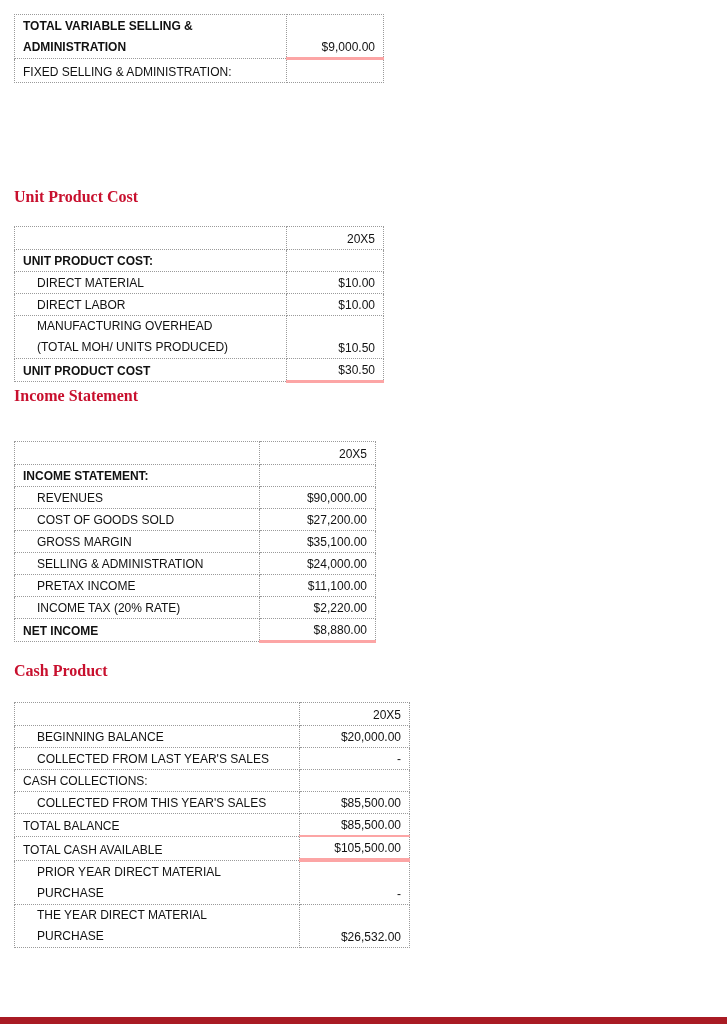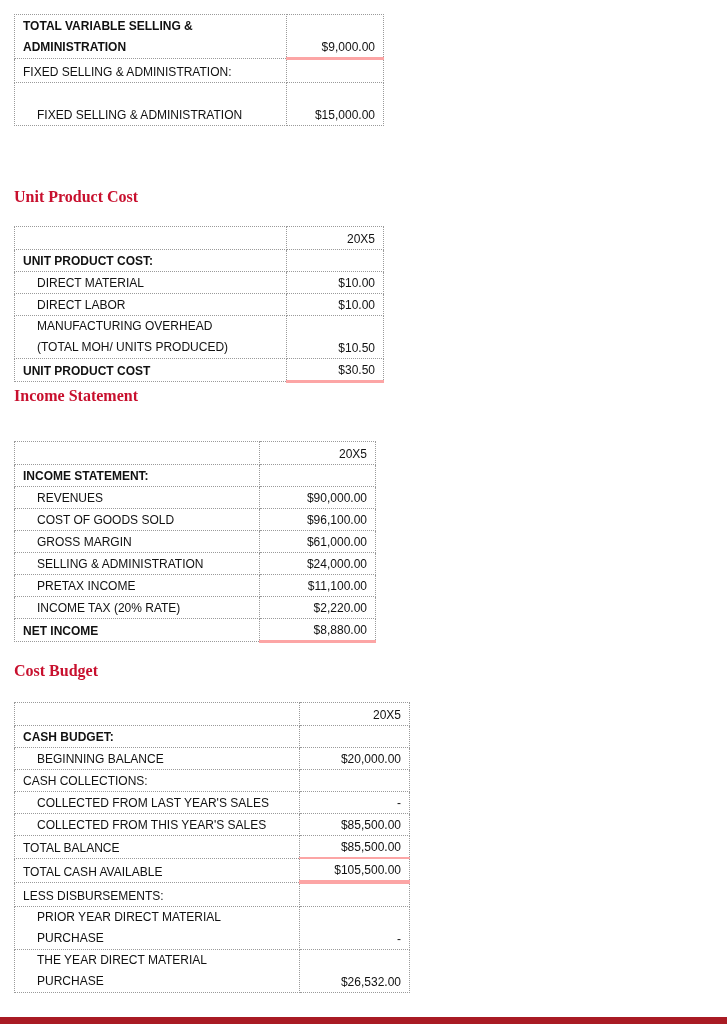--- a/index.html
+++ b/index.html
@@ -26,24 +26,20 @@
       <col style="width:97px">
     </colgroup>
   <tbody>
       <tr class="tall">
     <td class="lbl bold" style="line-height:21px;">TOTAL VARIABLE SELLING &amp; ADMINISTRATION</td>
     <td class="val uline">$9,000.00</td>
   </tr>
   <tr>
     <td class="lbl" style="height:23px;margin-top:37px;">FIXED SELLING &amp; ADMINISTRATION:</td>
     <td class="val"></td>
-  </tr>
-  <tr class="tall">
-    <td class="ind">FIXED SELLING &amp; ADMINISTRATION</td>
-    <td class="val">$15,000.00</td>
   </tr>
 </tbody>
   </table>
 
 <div class="heading" style="top:188px;">Unit Product Cost</div>
 <table class="tbl" style="top:226px; width:370px;">
   <colgroup>
       <col style="width:273px">
       <col style="width:97px">
     </colgroup>
@@ -92,87 +88,79 @@
   <tr>
     <td class="lbl bold">INCOME STATEMENT:</td>
     <td class="val"></td>
   </tr>
   <tr>
     <td class="ind">REVENUES</td>
     <td class="val">$90,000.00</td>
   </tr>
   <tr>
     <td class="ind">COST OF GOODS SOLD</td>
-    <td class="val">$96,100.00</td>
+    <td class="val">$27,200.00</td>
   </tr>
   <tr>
     <td class="ind">GROSS MARGIN</td>
-    <td class="val">$61,000.00</td>
+    <td class="val">$35,100.00</td>
   </tr>
   <tr>
     <td class="ind">SELLING &amp; ADMINISTRATION</td>
     <td class="val">$24,000.00</td>
   </tr>
   <tr>
     <td class="ind">PRETAX INCOME</td>
     <td class="val">$11,100.00</td>
   </tr>
   <tr>
     <td class="ind">INCOME TAX (20% RATE)</td>
     <td class="val">$2,220.00</td>
   </tr>
   <tr>
     <td class="lbl bold">NET INCOME</td>
     <td class="val uline">$8,880.00</td>
   </tr>
 </tbody>
   </table>
 
-<div class="heading" style="top:662px;">Cost Budget</div>
+<div class="heading" style="top:662px;">Cash Product</div>
 <table class="tbl" style="top:702px; width:396px;">
   <colgroup>
       <col style="width:286px">
       <col style="width:110px">
     </colgroup>
   <tbody>
       <tr>
     <td style="height:22px;"></td>
     <td class="val">20X5</td>
   </tr>
   <tr>
-    <td class="lbl bold">CASH BUDGET:</td>
-    <td class="val"></td>
-  </tr>
-  <tr>
     <td class="ind">BEGINNING BALANCE</td>
     <td class="val">$20,000.00</td>
   </tr>
   <tr>
+    <td class="ind">COLLECTED FROM LAST YEAR'S SALES</td>
+    <td class="val">-</td>
+  </tr>
+  <tr>
     <td class="lbl">CASH COLLECTIONS:</td>
     <td class="val"></td>
-  </tr>
-  <tr>
-    <td class="ind">COLLECTED FROM LAST YEAR'S SALES</td>
-    <td class="val">-</td>
   </tr>
   <tr>
     <td class="ind">COLLECTED FROM THIS YEAR'S SALES</td>
     <td class="val">$85,500.00</td>
   </tr>
   <tr>
     <td class="lbl">TOTAL BALANCE</td>
     <td class="val uline" style="border-bottom-width:2px;">$85,500.00</td>
   </tr>
   <tr>
     <td class="lbl">TOTAL CASH AVAILABLE</td>
     <td class="val uline" style="border-bottom-width:4px;">$105,500.00</td>
-  </tr>
-  <tr>
-    <td class="lbl" style="height:23px;">LESS DISBURSEMENTS:</td>
-    <td class="val"></td>
   </tr>
   <tr class="tall">
     <td class="ind" style="line-height:21px;">
       <div>PRIOR YEAR DIRECT MATERIAL</div>
       <div>PURCHASE</div>
     </td>
     <td class="val">-</td>
   </tr>
   <tr class="tall">
     <td class="ind" style="line-height:21px;">

